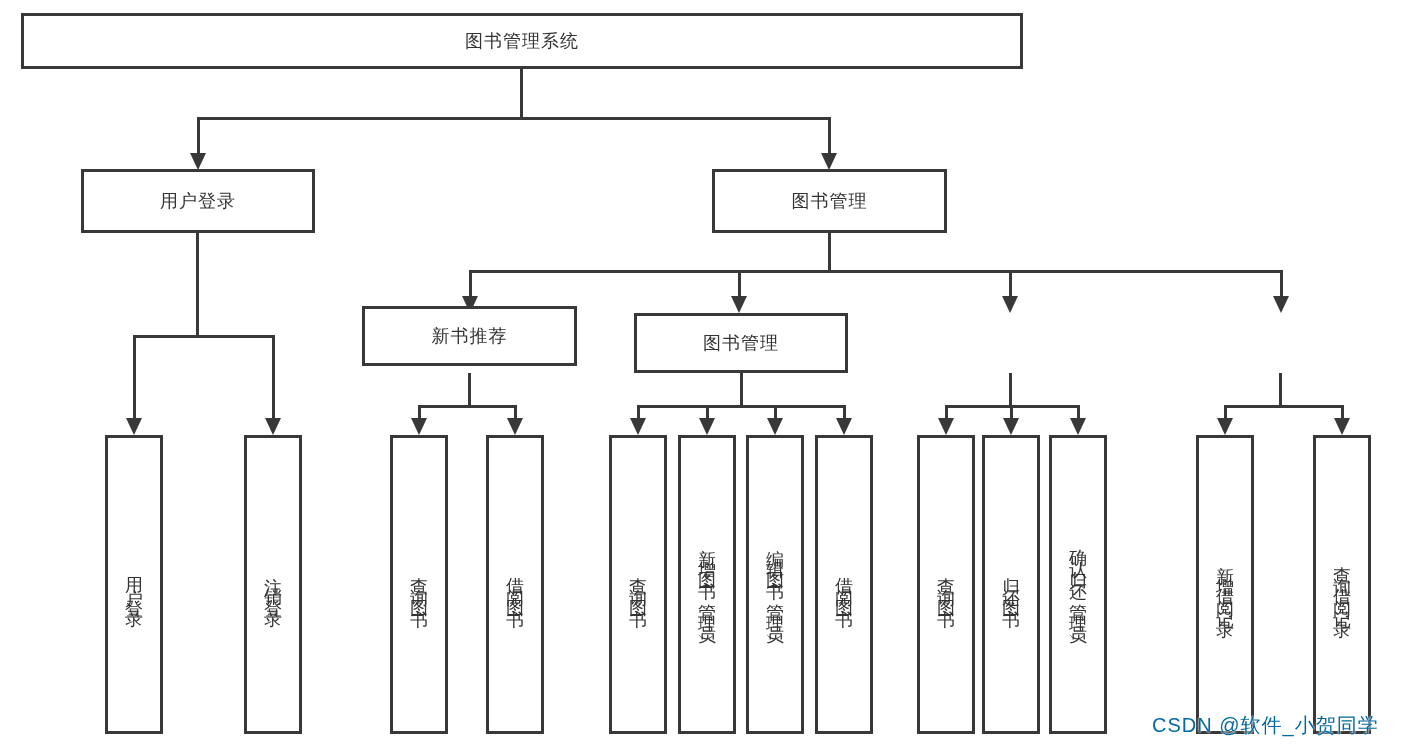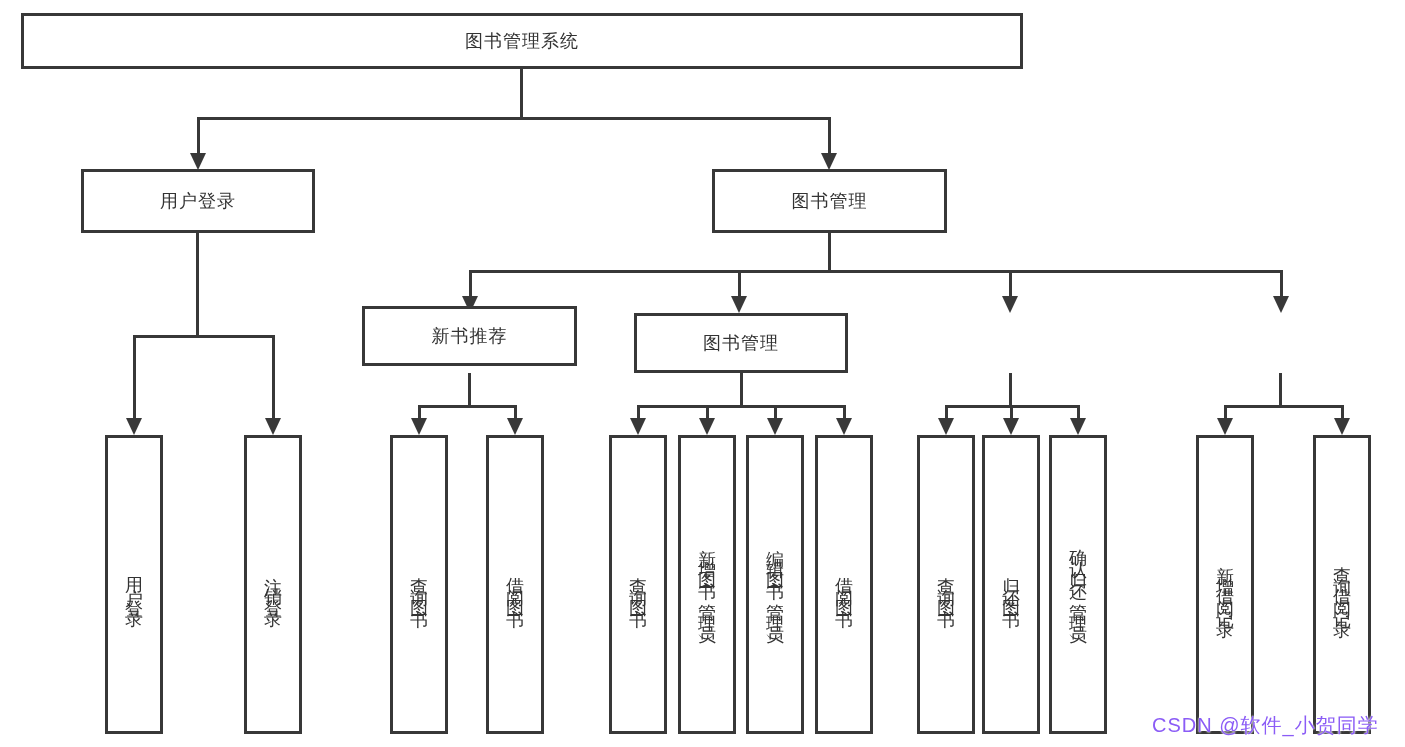--- a/index.html
+++ b/index.html
@@ -44,21 +44,21 @@
     border-left: 8px solid transparent;
     border-right: 8px solid transparent;
     border-top: 17px solid #383838;
   }
   .watermark {
     position: absolute;
     left: 1152px;
     top: 712px;
     font-size: 20px;
     letter-spacing: 1px;
-    color: #8b5cf6;
+    color: #0369a1;
     text-shadow: 0 0 2px #ffffff, 0 0 2px #ffffff;
     z-index: 5;
     white-space: nowrap;
   }
 </style>
 </head>
 <body>
 
 <div class="canvas">
 

